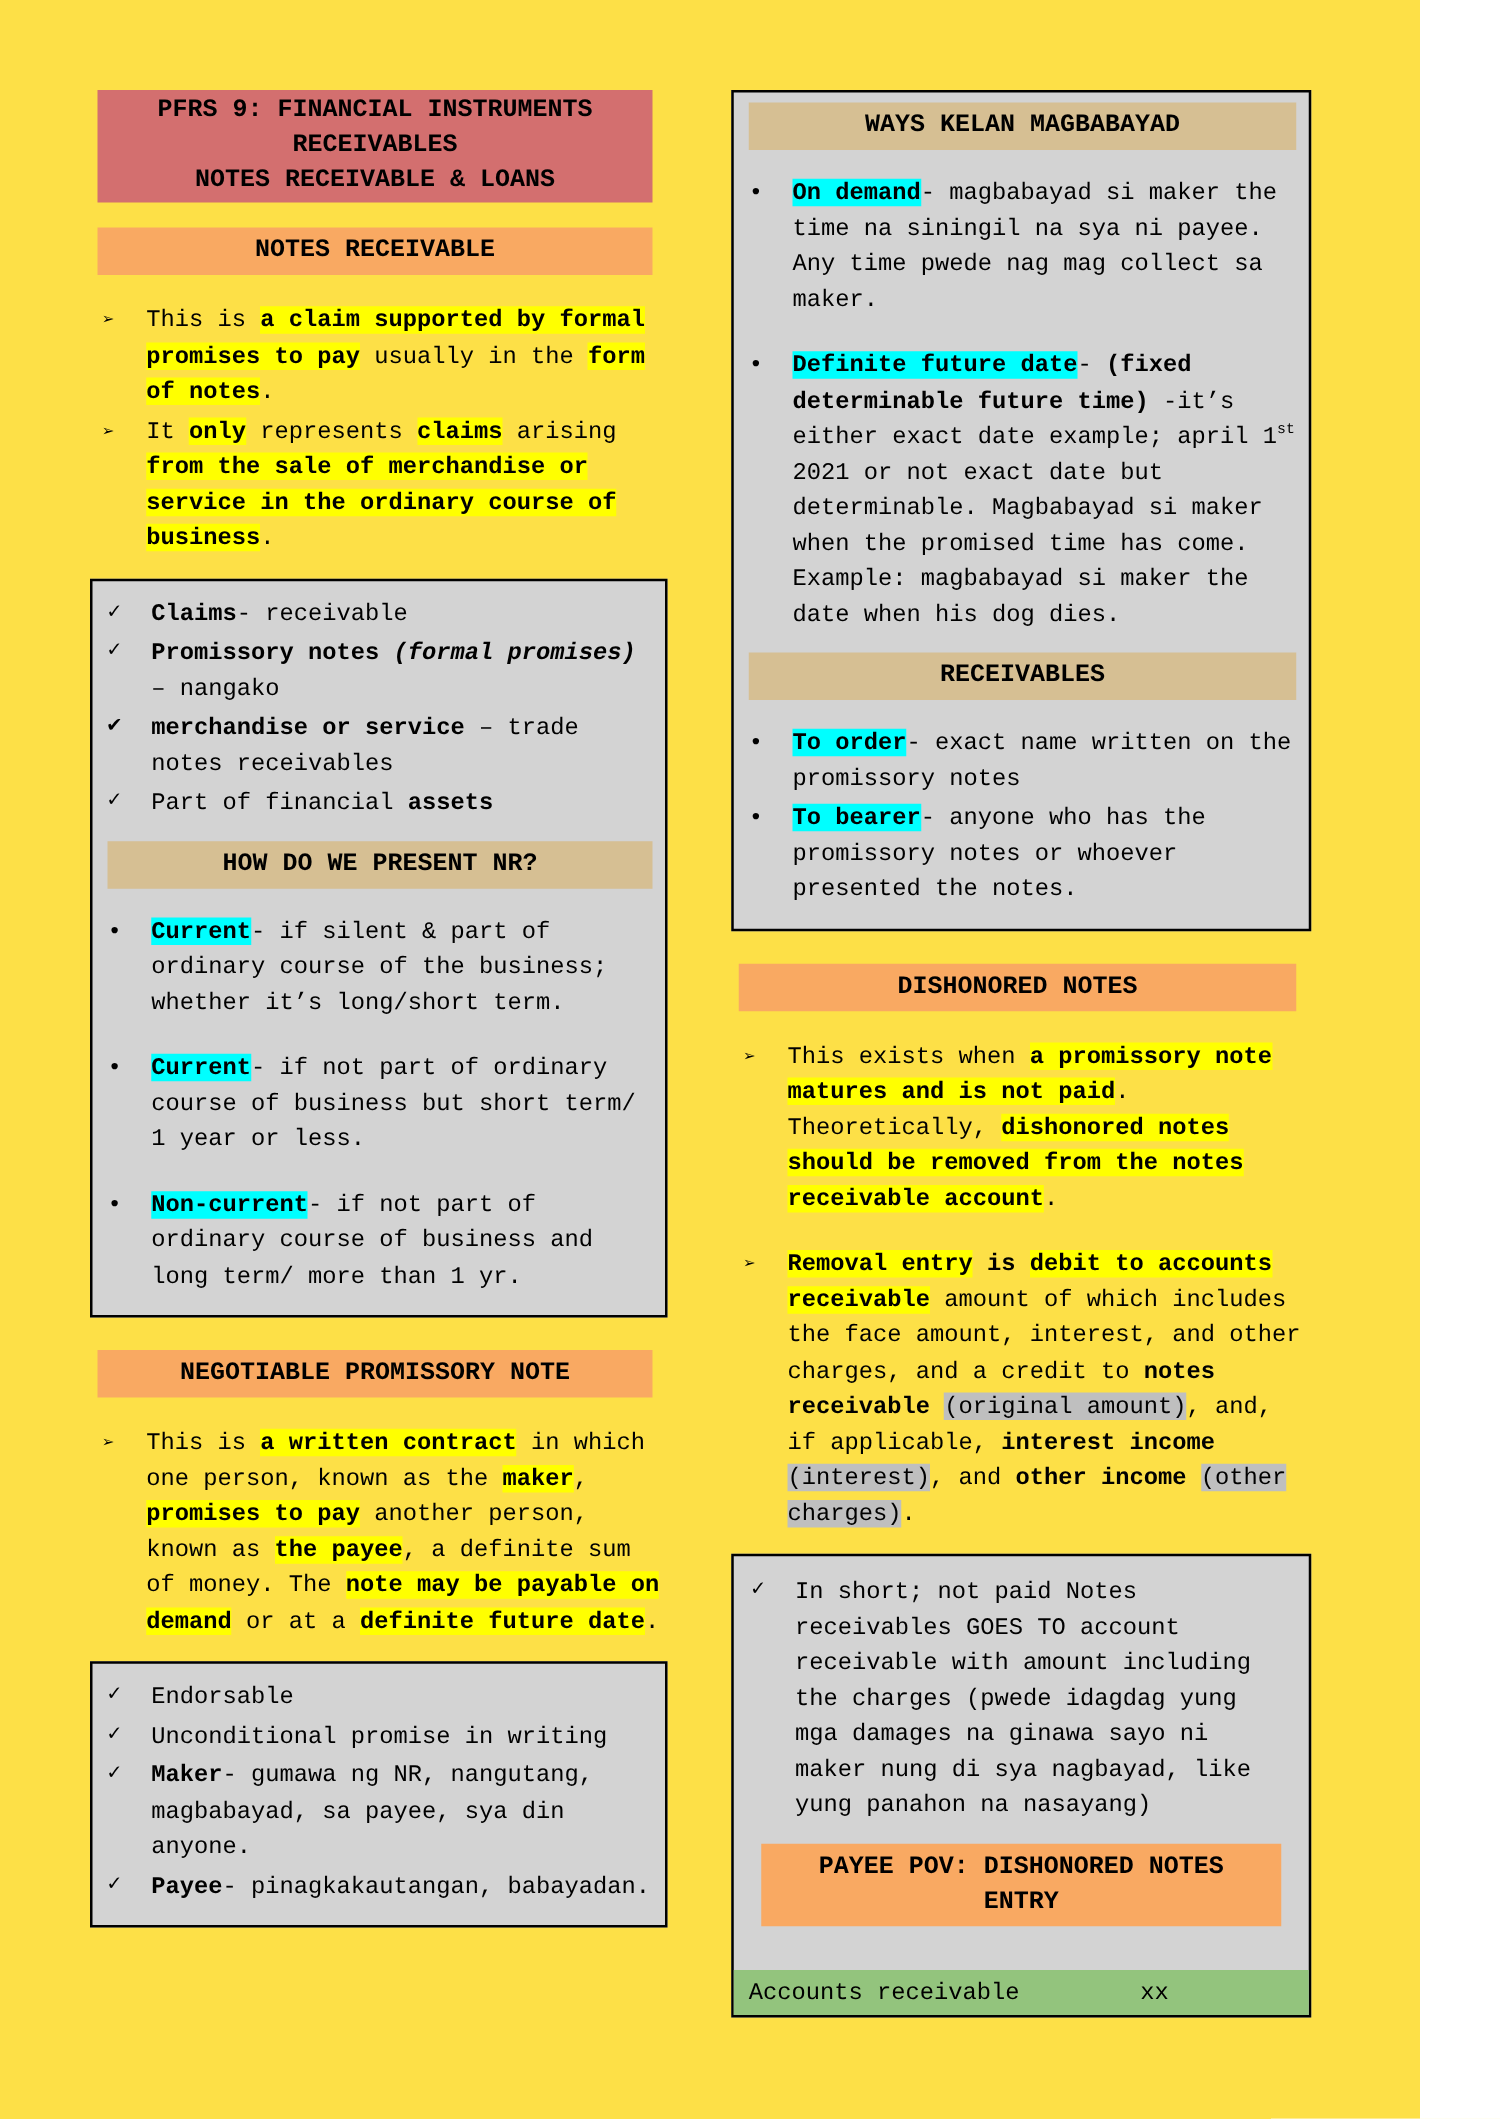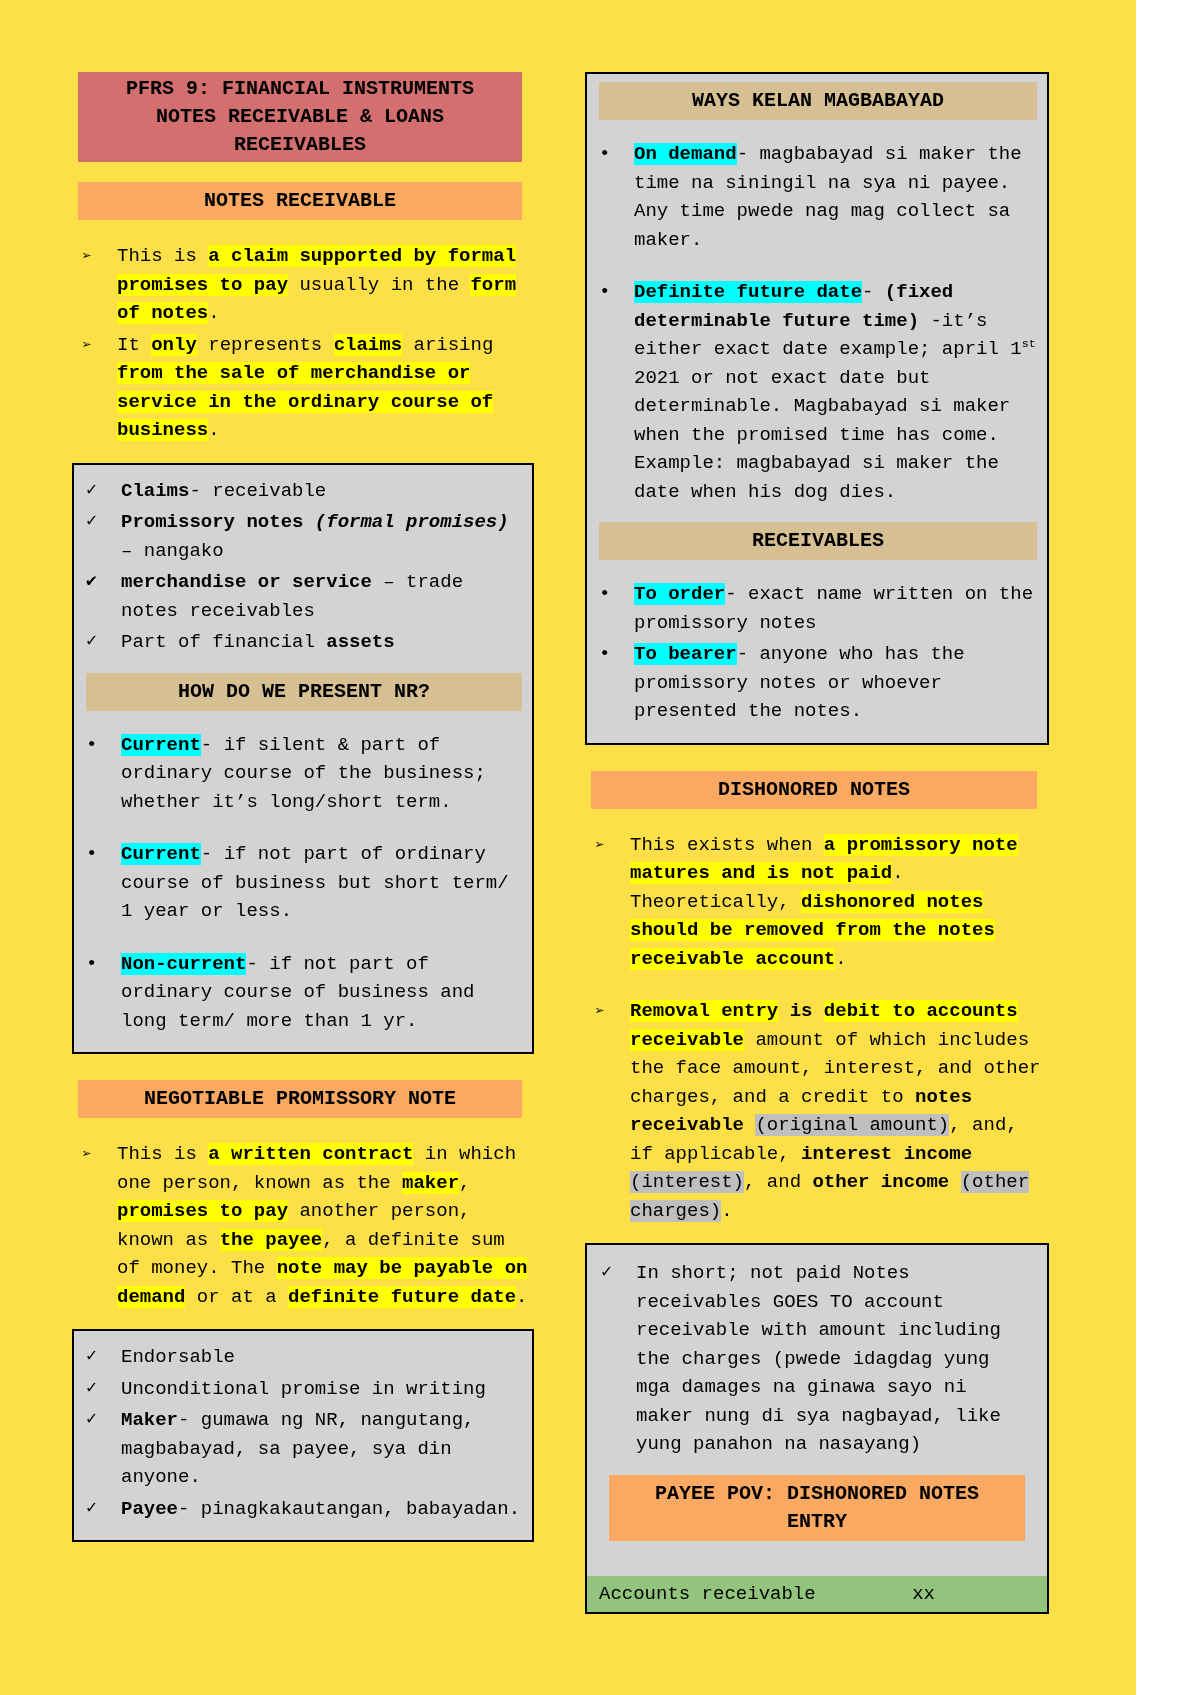--- a/index.html
+++ b/index.html
@@ -65,22 +65,22 @@
 </style>
 </head>
 <body>
 
 <div class="page">
 
   <div class="col col-left">
 
     <div class="hdr hdr-red inset">
       <div>PFRS 9: FINANCIAL INSTRUMENTS</div>
+      <div>RECEIVABLES</div>
       <div>NOTES RECEIVABLE &amp; LOANS</div>
-      <div>RECEIVABLES</div>
     </div>
 
     <div class="hdr hdr-orange inset sec-hdr">NOTES RECEIVABLE</div>
 
     <div class="bullets">
       <div class="li">
         <span class="marker arrow">➢</span>
         <div class="content"><span>This is </span><span class="b hy">a claim supported by formal promises to pay</span><span> usually in the </span><span class="b hy">form of notes</span><span>.</span></div>
       </div>
       <div class="li">

